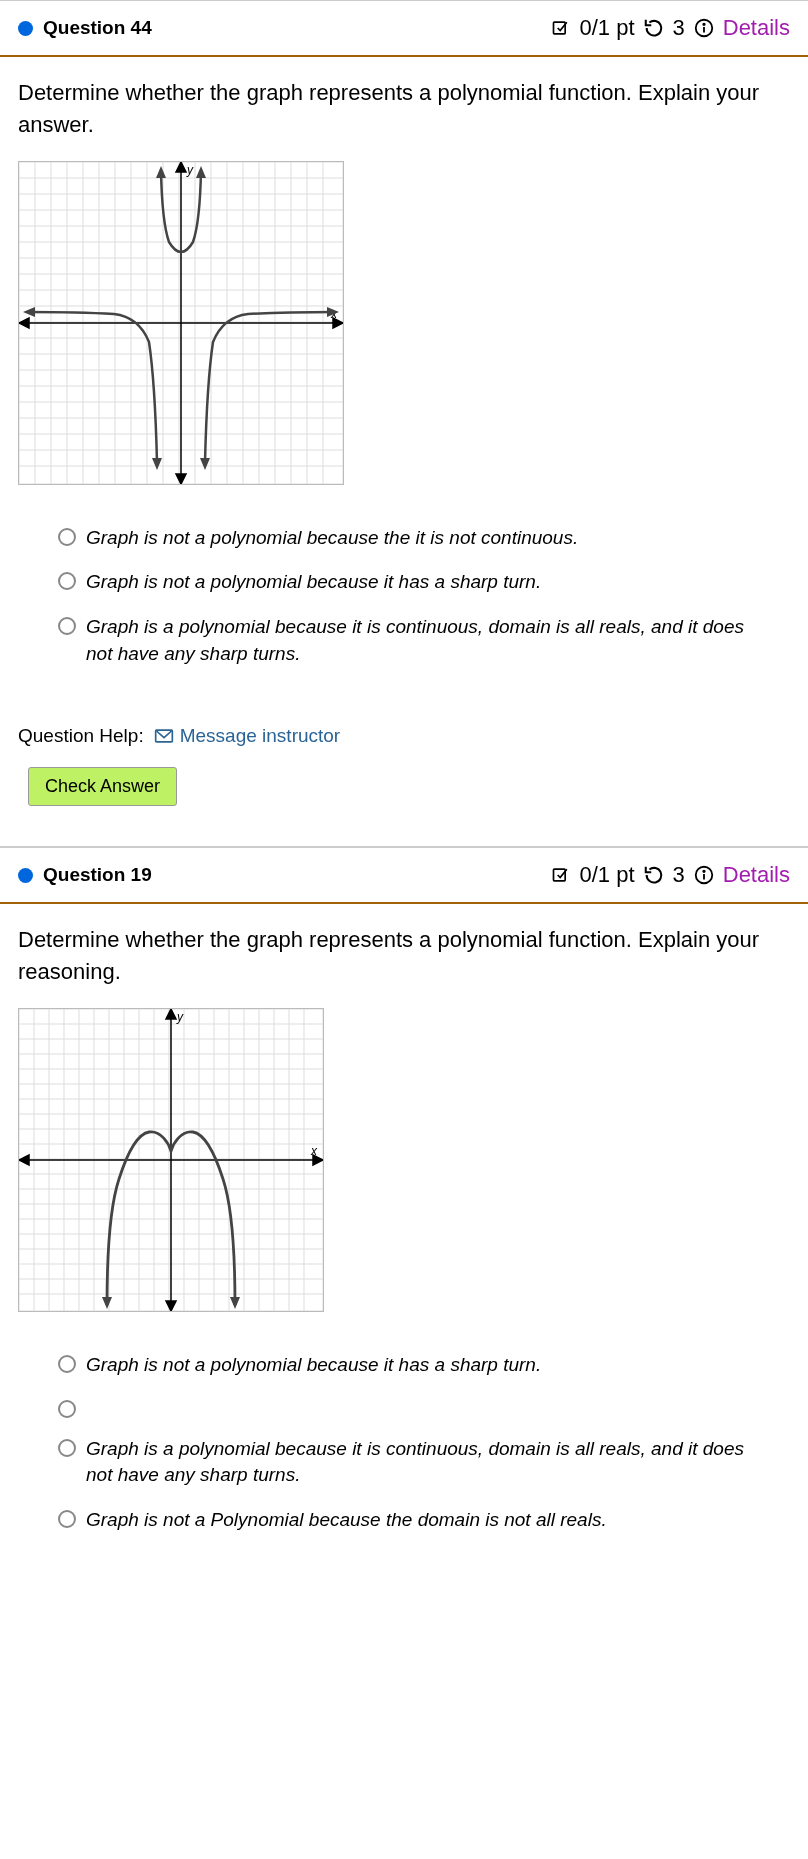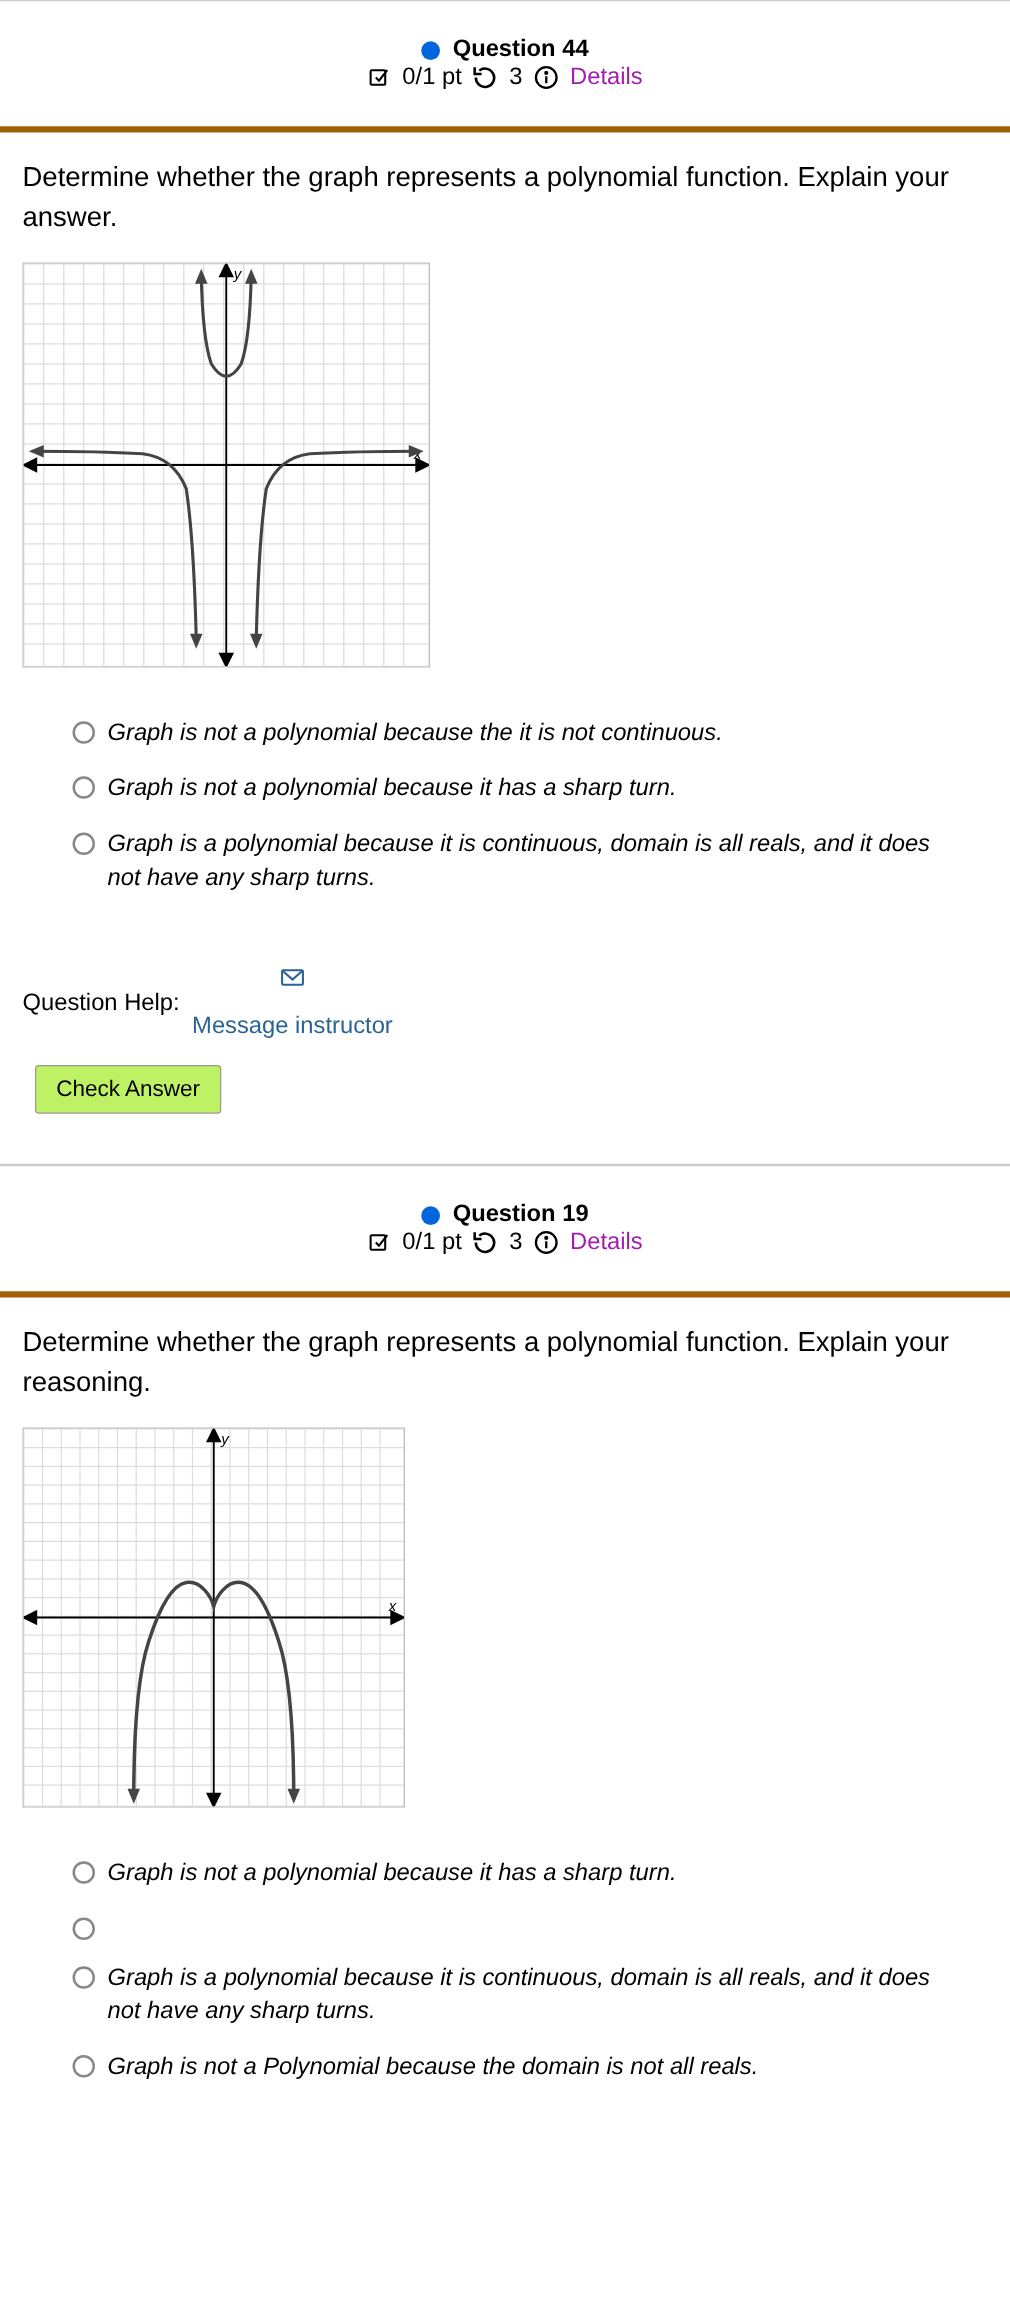--- a/index.html
+++ b/index.html
@@ -12,44 +12,43 @@
     background: #fff;
     width: 808px;
   }
   .question-block {
     border-top: 1px solid #ccc;
   }
   .question-header {
     display: flex;
     align-items: center;
     justify-content: space-between;
-    padding: 28px 18px;
-    border-bottom: 5px solid #a16207;
-    flex-direction: column;
+    padding: 14px 18px;
+    border-bottom: 2px solid #a16207;
   }
   .q-left {
     display: flex;
     align-items: center;
     gap: 10px;
   }
   .bullet {
     width: 15px;
     height: 15px;
     border-radius: 50%;
     background: #0066dd;
   }
   .q-title {
     font-weight: bold;
     font-size: 19px;
   }
   .q-right {
     display: flex;
     align-items: center;
     gap: 8px;
-    font-size: 19px;
+    font-size: 22px;
   }
   .icon-box { display: inline-flex; align-items: center; }
   .points { font-weight: normal; }
   .details-link { color: #a21caf; }
   .question-body {
     padding: 20px 18px;
   }
   .prompt {
     font-size: 22px;
     line-height: 1.45;
@@ -83,22 +82,21 @@
     padding: 10px 18px 15px 18px;
     font-size: 19px;
     display: flex;
     align-items: center;
     gap: 10px;
   }
   .msg-link {
     color: #2a6496;
     display: inline-flex;
     align-items: center;
-    gap: 20px;
-    flex-direction: column;
+    gap: 6px;
   }
   .check-btn {
     margin: 5px 18px 30px 28px;
     padding: 8px 16px;
     font-size: 18px;
     font-family: inherit;
     border: 1px solid #999;
     background: #bef264;
     border-radius: 3px;
     cursor: pointer;

